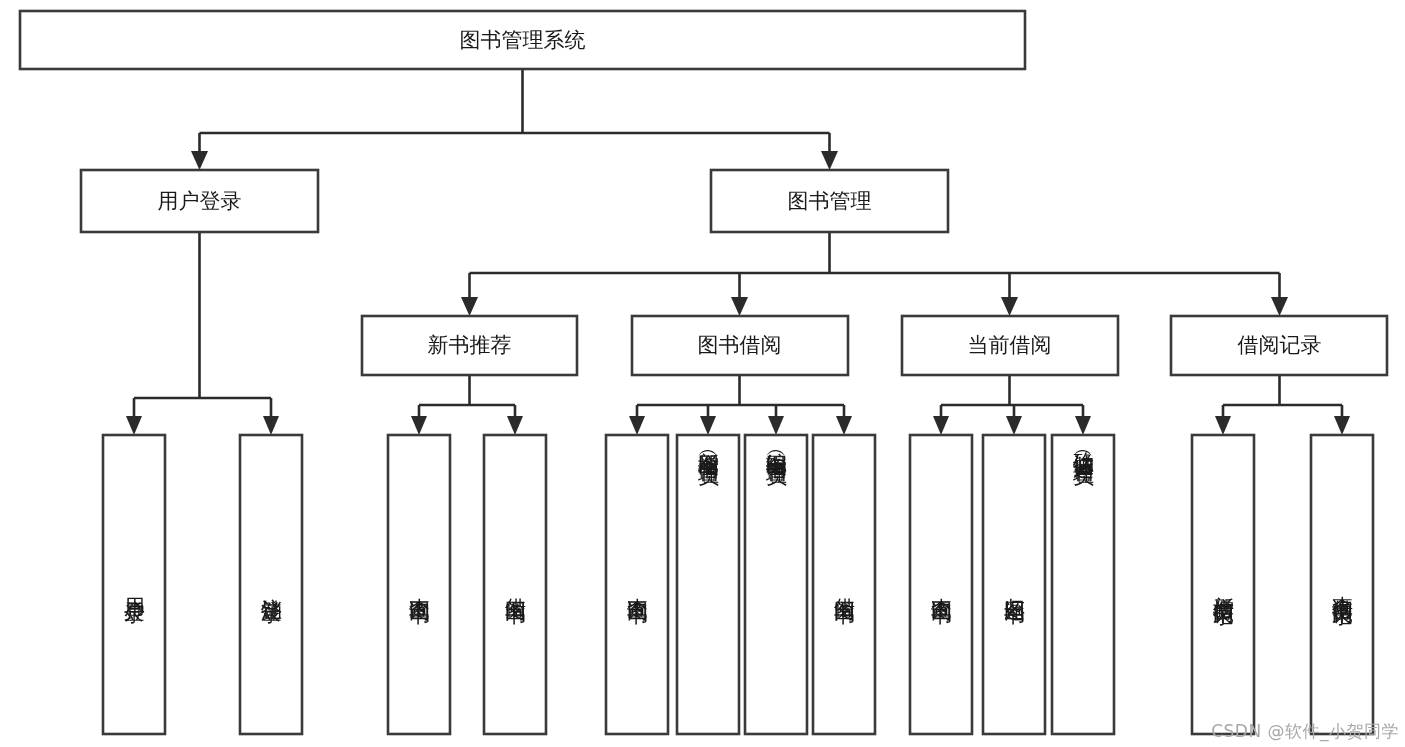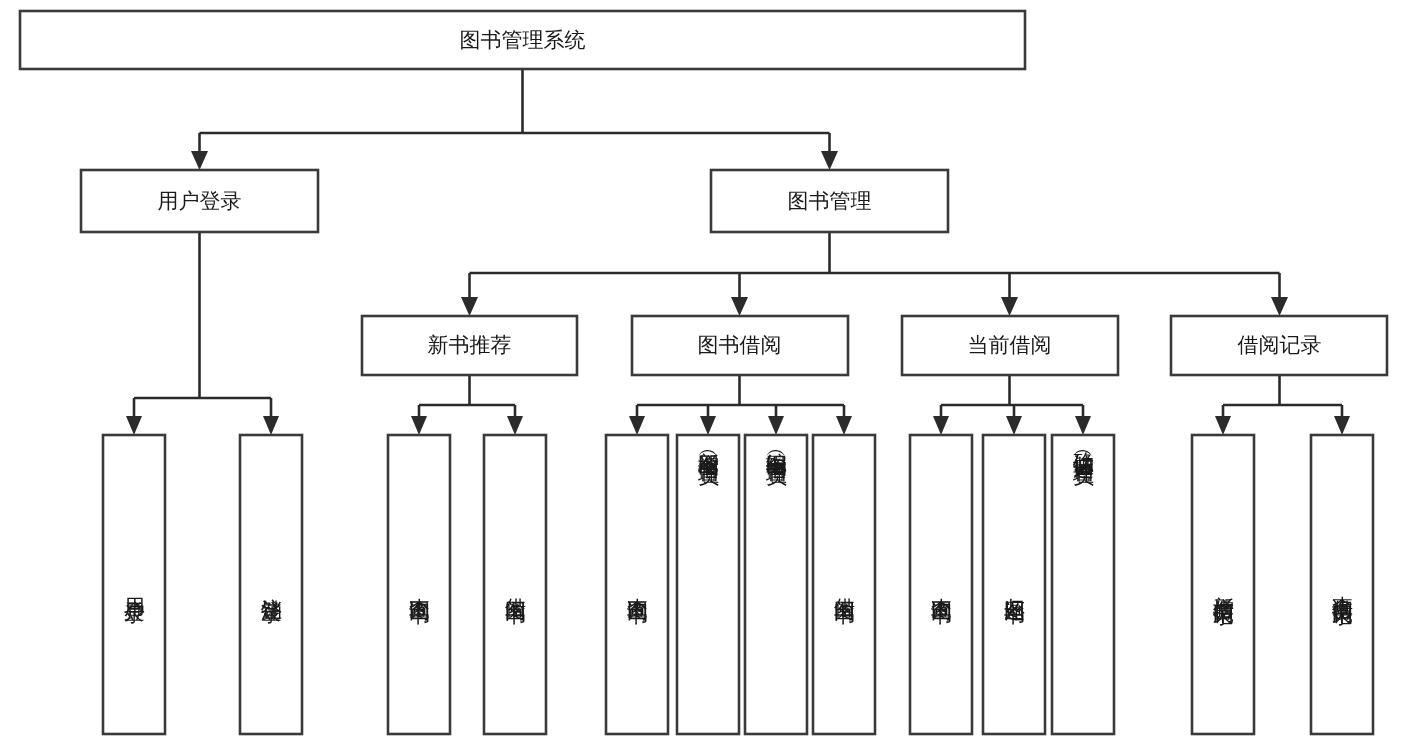--- a/index.html
+++ b/index.html
@@ -244,14 +244,15 @@
   <div class="vlabel-wrap" style="left:1052px; top:435px; width:62px; height:299px; align-items:flex-start;">
     <span class="node-label-v">确认归还（管理员）</span>
   </div>
   <div class="vlabel-wrap" style="left:1192px; top:435px; width:62px; height:299px;">
     <span class="node-label-v">新增借阅记录</span>
   </div>
   <div class="vlabel-wrap" style="left:1311px; top:435px; width:62px; height:299px;">
     <span class="node-label-v">查询借阅记录</span>
   </div>
 
+  <div class="watermark">CSDN @软件_小贺同学</div>
 
 </div>
 
 </body></html>

